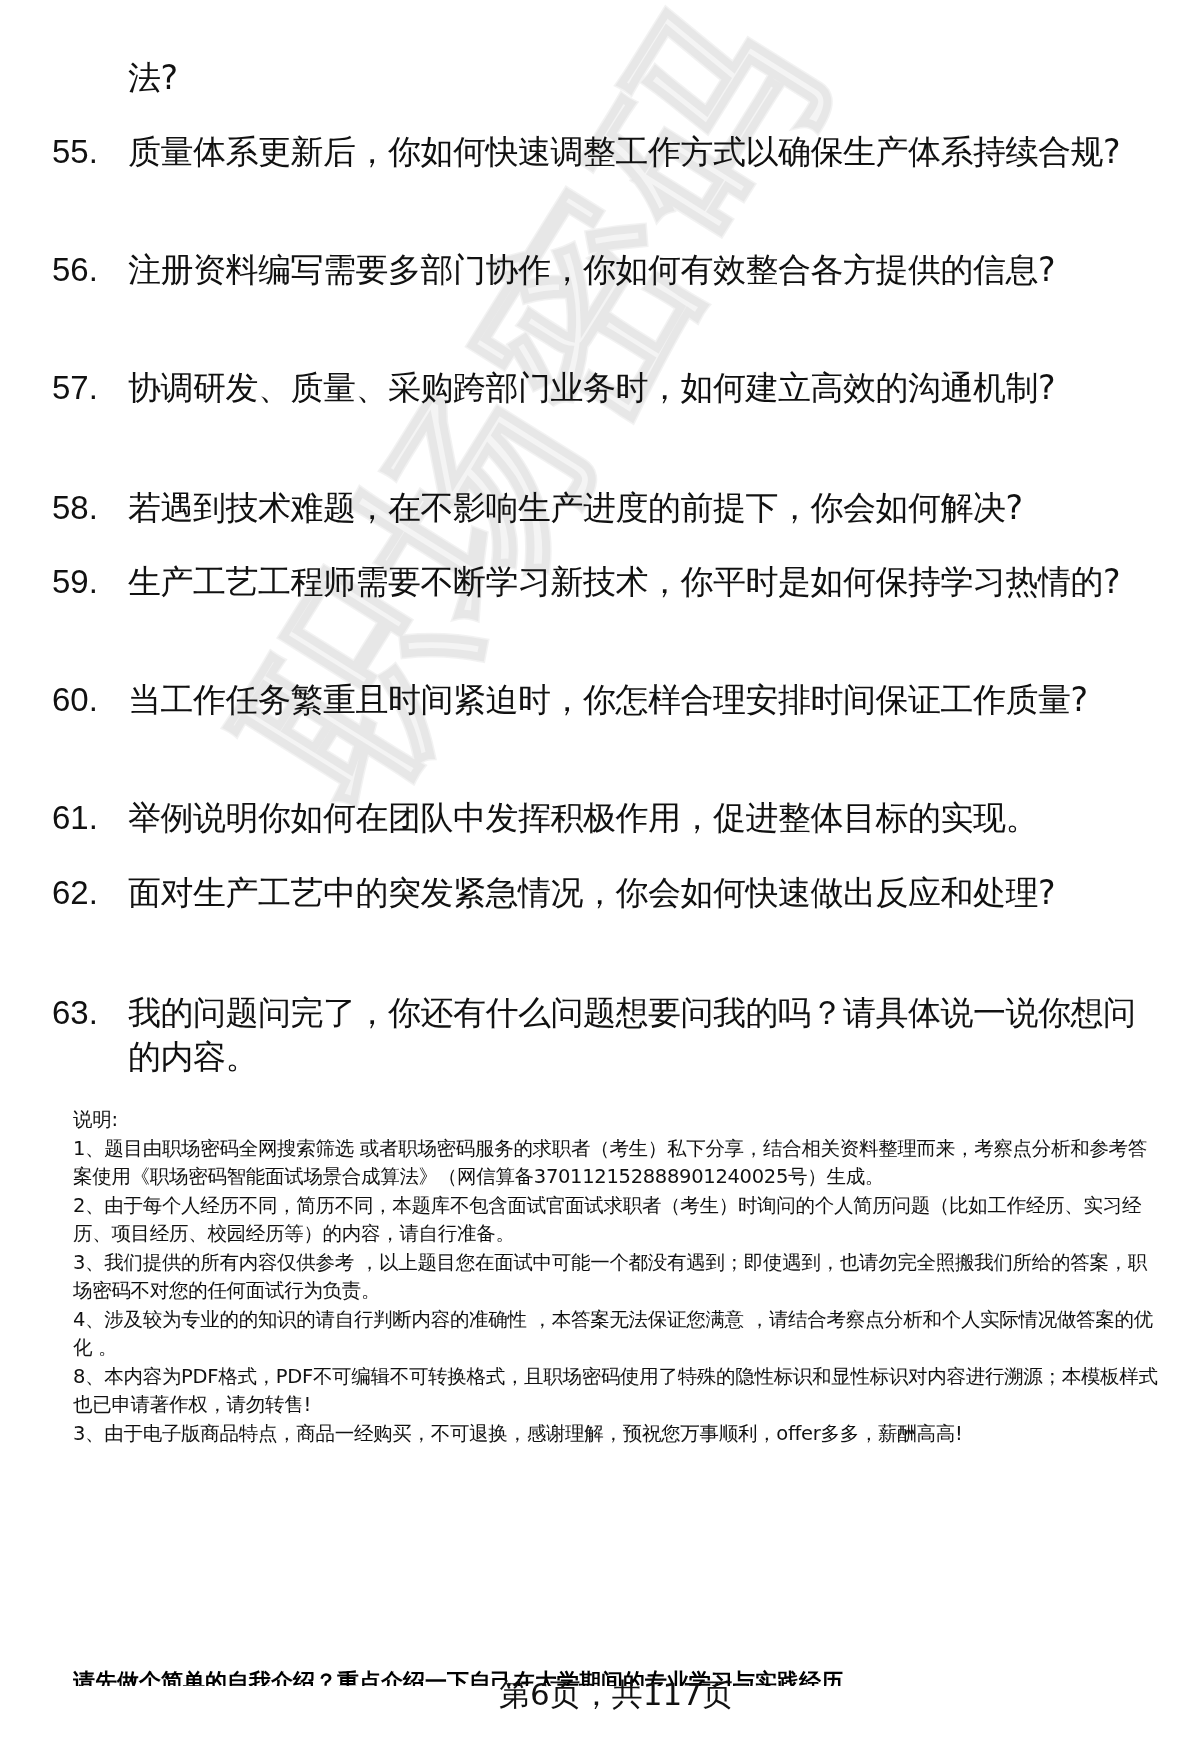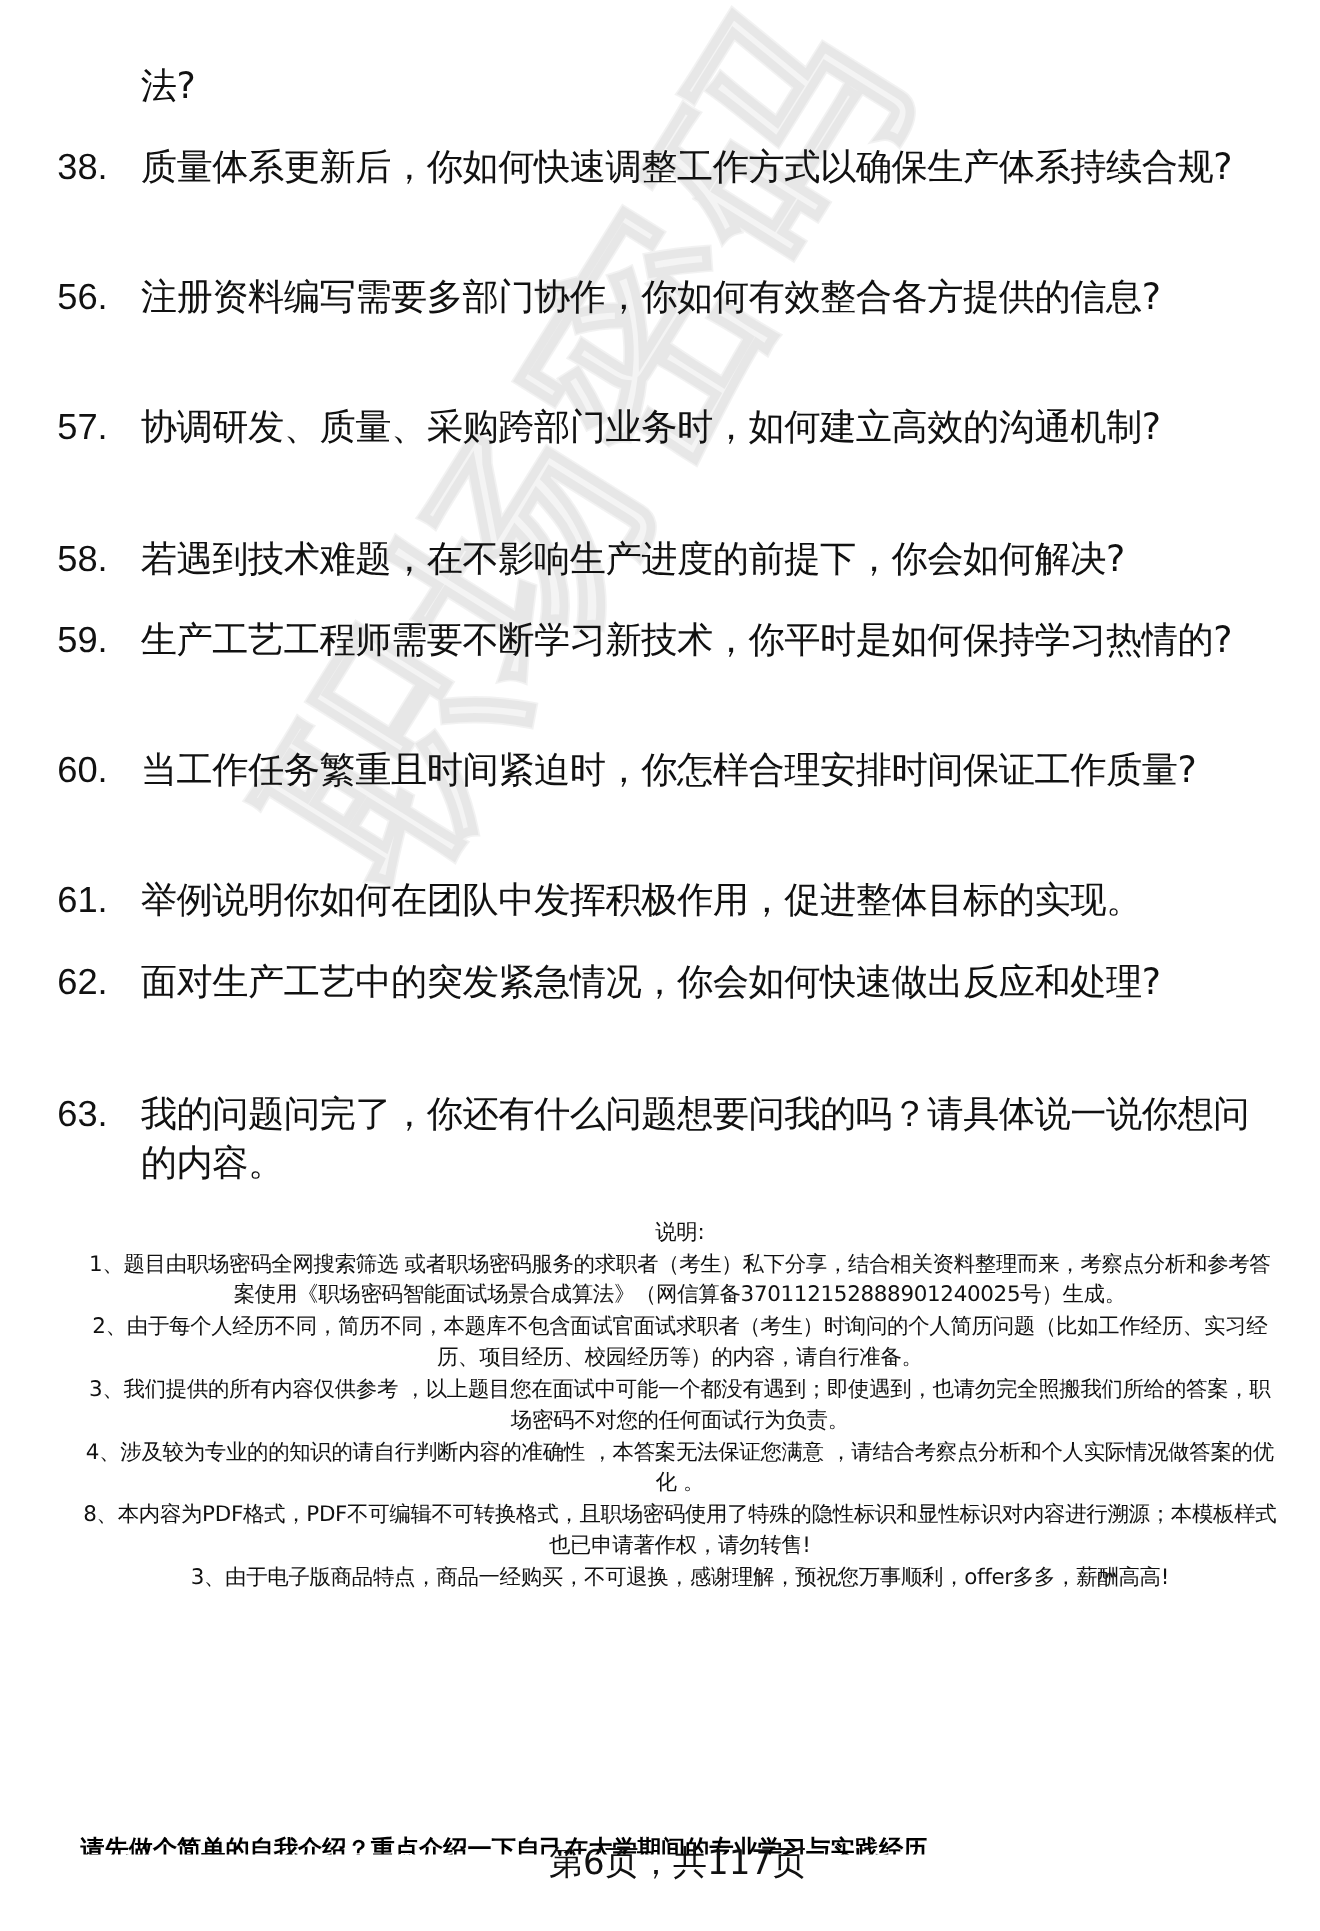--- a/index.html
+++ b/index.html
@@ -20,41 +20,41 @@
     font-family: "Liberation Sans", "DejaVu Sans", sans-serif;
   }
   .q-text {
     position: absolute; left: 128px; width: 1020px; font-size: 33px; line-height: 44px; color: #111;
     letter-spacing: -0.5px;
   }
   .notes {
     position: absolute; left: 73px; top: 1106px; width: 1090px; z-index: 1;
     font-size: 19.5px; line-height: 28.5px; color: #111; letter-spacing: -0.3px;
   }
-  .notes p { margin: 0; text-align: center; }
+  .notes p { margin: 0; }
   .red-line {
     position: absolute; left: 73px; top: 1660px; width: 1100px; height: 26px; overflow: hidden;
     color: #000000; font-size: 22px; font-weight: bold; line-height: 44px; white-space: nowrap; z-index: 1;
   }
   .page-footer {
     position: absolute; left: 16px; width: 1200px; top: 1672px; text-align: center; z-index: 2;
     font-size: 31px; color: #111; line-height: 44px;
   }
 </style>
 </head>
 <body>
 
 <div class="watermark">职场密码</div>
 
 <div class="q-block" style="top:56px;">
   <div class="q-text">法?</div>
 </div>
 
 <div class="q-block" style="top:130px;">
-  <div class="q-num">38.</div>
+  <div class="q-num">55.</div>
   <div class="q-text">质量体系更新后，你如何快速调整工作方式以确保生产体系持续合规?</div>
 </div>
 
 <div class="q-block" style="top:248px;">
   <div class="q-num">56.</div>
   <div class="q-text">注册资料编写需要多部门协作，你如何有效整合各方提供的信息?</div>
 </div>
 
 <div class="q-block" style="top:366px;">
   <div class="q-num">57.</div>

